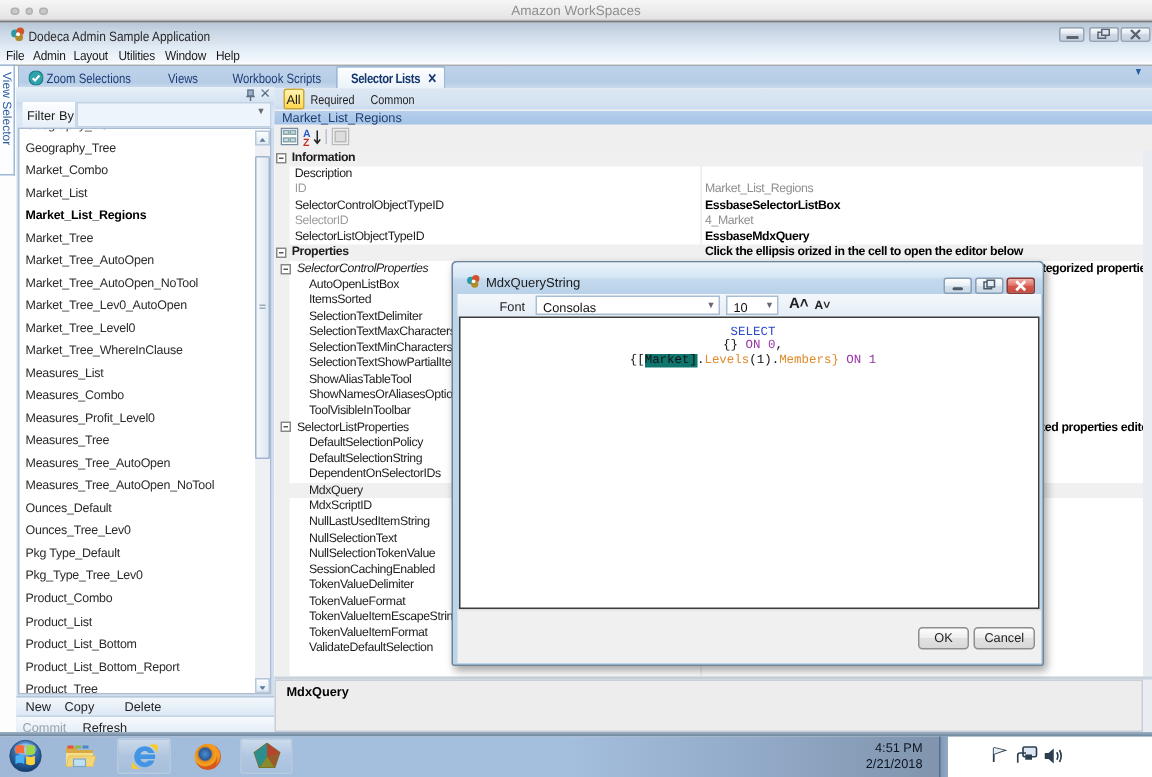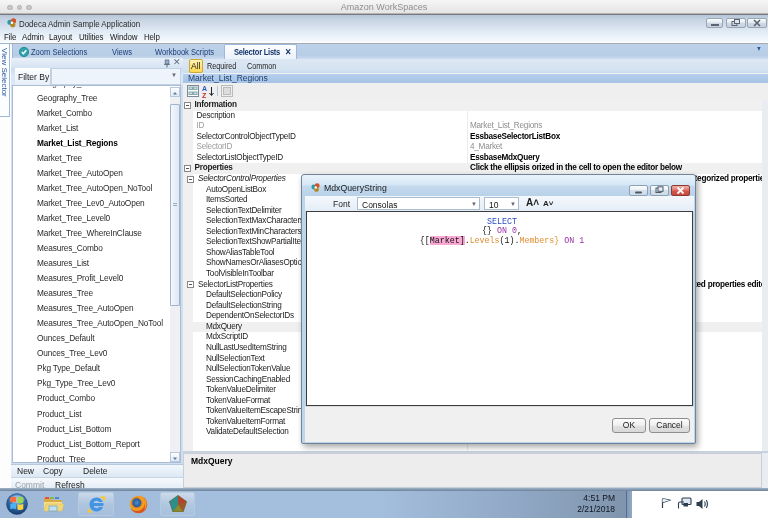--- a/index.html
+++ b/index.html
@@ -25,21 +25,21 @@
 #vstrip{left:0;top:44px;width:12.5px;height:446px;background:#fdfdfe;border-right:1.5px solid #9db8d6;}
 #vtab{left:0;top:43px;width:10px;height:74px;background:#fcfdfe;border:1px solid #9db8d8;border-left:none;}
 #vtab span{position:absolute;left:0px;top:4px;font-size:8px;color:#2a5a9e;writing-mode:vertical-rl;white-space:nowrap;}
 
 #lpanel{left:11px;top:58px;width:172px;height:430px;background:#cfdff0;}
 #lphead{left:0;top:0;width:172px;height:10px;background:linear-gradient(#e8f0f9,#d5e3f2);}
 #filterrow{left:0;top:10px;width:172px;height:16.5px;background:linear-gradient(#cbdaed,#dbe8f6 45%,#d9e7f6);}
 #filterrow .lb{position:absolute;left:7px;top:4px;font-size:8.5px;color:#1a1a1a;}
 #fcombo{position:absolute;left:40px;top:0px;width:130px;height:16.5px;background:#eef4fb;border:1px solid #c2d2e4;}
 #list{left:1px;top:26.5px;width:169px;height:378px;background:#fff;border:1px solid #aabdd4;overflow:hidden;}
-#list .it{height:15.05px;line-height:15.05px;padding-left:24px;font-size:8.3px;letter-spacing:-0.15px;color:#2b2b2b;white-space:nowrap;}
+#list .it{height:15.05px;line-height:15.05px;padding-left:4px;font-size:8.3px;letter-spacing:-0.15px;color:#2b2b2b;white-space:nowrap;}
 #list .sel{font-weight:bold;color:#000;}
 #sbar{left:159px;top:29px;width:10px;height:375px;background:#eef0f4;}
 .sarr{position:absolute;left:0;width:10px;height:10px;background:linear-gradient(#fdfefe,#dfe9f4);border:1px solid #b8c8dc;color:#567;}
 #sthumb{position:absolute;left:0px;top:17px;width:10px;height:202px;background:linear-gradient(90deg,#f4f8fc,#dde7f2);border:1px solid #9fb4cd;border-radius:1px;}
 #btnrow1{left:0;top:406px;width:172px;height:13px;background:linear-gradient(#f2f7fc,#dce8f4);border-top:1px solid #b6c8dc;font-size:8.5px;color:#222;}
 #btnrow2{left:0;top:419px;width:172px;height:11px;background:linear-gradient(#f7fafd,#e4edf6);border-top:1px solid #c6d5e5;font-size:8.5px;}
 
 #rpanel{left:183px;top:59px;width:585px;height:429px;background:#f0f0f0;}
 #rtabs{left:0;top:0;width:585px;height:14px;background:linear-gradient(#dce7f3,#d5e2f0 75%,#c9dbf0);font-size:8.5px;color:#222;}
 #alltab{position:absolute;left:5.5px;top:0px;width:14.5px;height:13.5px;background:linear-gradient(#fff3b0,#ffd84e);border:1px solid #c9a83c;border-radius:2px;text-align:center;line-height:12px;color:#1a1a1a;}
@@ -63,21 +63,21 @@
 #dlg{left:291px;top:174px;width:395px;height:270px;background:#bdd5e9;border:1px solid #70859a;border-radius:3px 3px 2px 2px;box-shadow:2px 3px 6px rgba(0,0,0,0.35);margin-left:10px;}
 #dtitle{position:absolute;left:0;top:0;width:100%;height:21px;background:linear-gradient(#eaf3fb,#d6e7f5 45%,#c3d9ed 55%,#b9d2e9);border-radius:3px 3px 0 0;font-size:8.7px;color:#1a1a1a;}
 .dbtn{position:absolute;top:9.5px;width:19px;height:11px;border:1px solid #8aa0b6;border-radius:2px;background:linear-gradient(#fdfefe,#e8eef5 50%,#d5e0ea 50%,#cddbe7);}
 #dtool{position:absolute;left:3px;top:21px;width:389px;height:15px;background:linear-gradient(#f4f8fc,#e4edf6);font-size:8.5px;color:#222;}
 .combo{position:absolute;top:1px;height:13px;background:#fff;border:1px solid #a8bcd2;font-size:8.5px;color:#111;}
 #dcode{position:absolute;left:4px;top:36px;width:387px;height:195px;background:#fff;border:1.5px solid #3c3c3c;font-family:"Liberation Mono",monospace;font-size:8.3px;line-height:9.6px;padding:4.5px 0 0 5px;text-align:center;}
 #dfoot{position:absolute;left:3px;top:231px;width:389px;height:36px;background:#f0f0f0;border-top:1px solid #dcdcdc;}
 .okbtn{position:absolute;top:11px;height:15px;background:linear-gradient(#fdfdfd,#eee 50%,#e2e2e2 50%,#d8d8d8);border:1px solid #8e8e8e;border-radius:3px;font-size:8.5px;color:#222;text-align:center;line-height:13px;}
 
 .cb{color:#2b49c8;}.cp{color:#9a33a8;}.co{color:#e08c2e;}.ck{color:#111;}
-.hl{background:#f9a8d4;}
+.hl{background:#0f766e;}
 
 #wborder{left:0;top:488px;width:768px;height:3px;background:linear-gradient(#9eb3c8,#6b8298);}
 #taskbar{left:0;top:491px;width:632px;height:27px;background:linear-gradient(90deg,#9fb8d7,#a4bedd 30%,#a4bedd 60%,#90a8c5 82%,#8196ae 98%);}
 .tkbtn{position:absolute;top:1px;width:30px;height:24px;border:1px solid #b8cadd;border-radius:2px;background:linear-gradient(rgba(255,255,255,0.45),rgba(255,255,255,0.15) 50%,rgba(255,255,255,0.05));}
 #showdesk{position:absolute;right:0;top:0;width:6px;height:27px;background:linear-gradient(90deg,#7f98b5,#93aac4);border-left:1px solid #55708e;}
 </style></head>
 <body>
 <div class="abs" id="macbar">
   <div class="dot" style="left:7px;"></div>
     <div class="dot" style="left:16.5px;"></div>
@@ -155,22 +155,22 @@
     <div class="it">Geography_Tree</div>
     <div class="it">Market_Combo</div>
     <div class="it">Market_List</div>
     <div class="it sel">Market_List_Regions</div>
     <div class="it">Market_Tree</div>
     <div class="it">Market_Tree_AutoOpen</div>
     <div class="it">Market_Tree_AutoOpen_NoTool</div>
     <div class="it">Market_Tree_Lev0_AutoOpen</div>
     <div class="it">Market_Tree_Level0</div>
     <div class="it">Market_Tree_WhereInClause</div>
+    <div class="it">Measures_List</div>
     <div class="it">Measures_Combo</div>
-    <div class="it">Measures_List</div>
     <div class="it">Measures_Profit_Level0</div>
     <div class="it">Measures_Tree</div>
     <div class="it">Measures_Tree_AutoOpen</div>
     <div class="it">Measures_Tree_AutoOpen_NoTool</div>
     <div class="it">Ounces_Default</div>
     <div class="it">Ounces_Tree_Lev0</div>
     <div class="it">Pkg Type_Default</div>
     <div class="it">Pkg_Type_Tree_Lev0</div>
     <div class="it">Product_Combo</div>
     <div class="it">Product_List</div>

